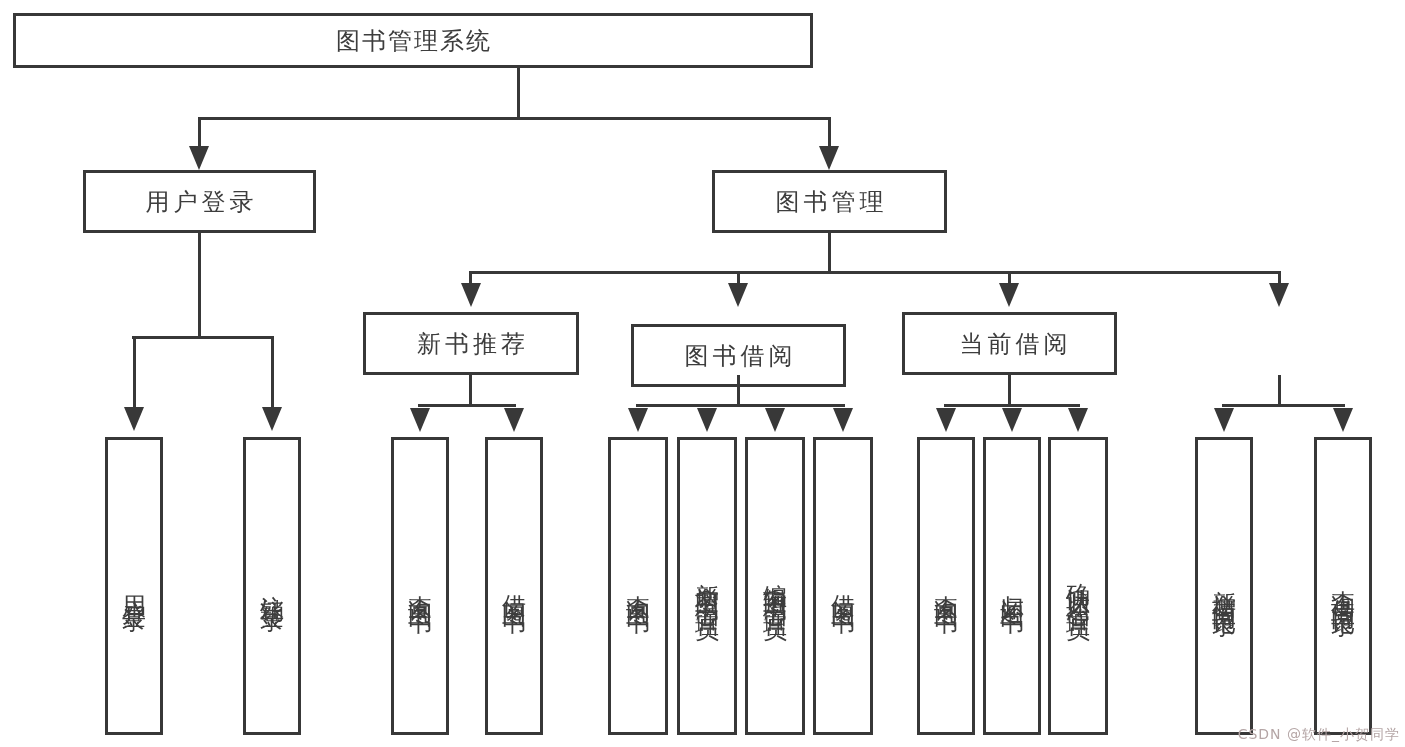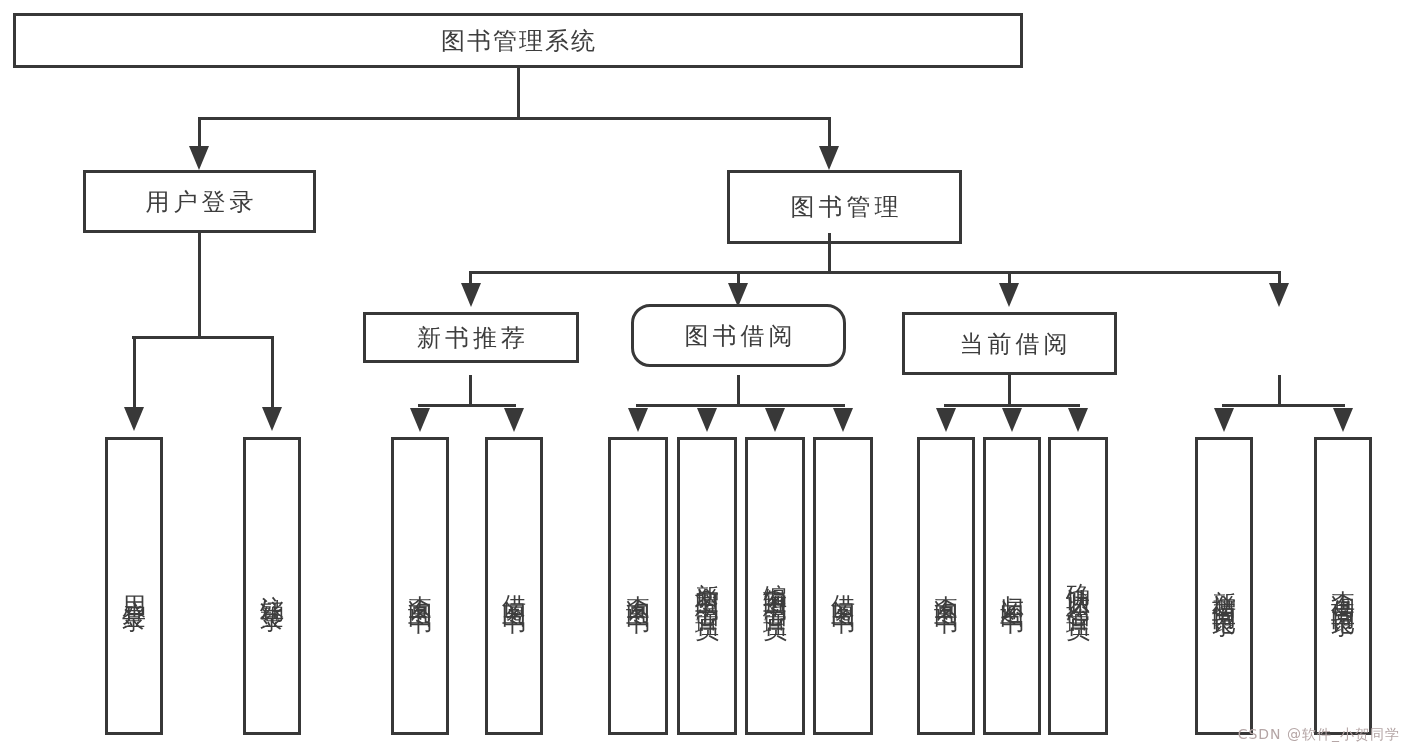--- a/index.html
+++ b/index.html
@@ -54,35 +54,35 @@
     letter-spacing:1px;
     color:#b5a6a6;
     white-space:nowrap;
   }
 </style>
 </head>
 <body>
 
 <div id="canvas">
 
-  <div class="box" style="left:13px;top:13px;width:1010px;height:55px;">
+  <div class="box" style="left:13px;top:13px;width:800px;height:55px;">
     <span class="hlabel title">图书管理系统</span>
   </div>
 
   <div class="vline" style="left:517px;top:68px;height:49px;"></div>
   <div class="hline" style="left:198px;top:117px;width:633px;"></div>
   <div class="vline" style="left:198px;top:117px;height:31px;"></div>
   <div class="vline" style="left:828px;top:117px;height:31px;"></div>
   <div class="arrow" style="left:189px;top:146px;"></div>
   <div class="arrow" style="left:819px;top:146px;"></div>
 
   <div class="box" style="left:83px;top:170px;width:233px;height:63px;">
     <span class="hlabel">用户登录</span>
   </div>
-  <div class="box" style="left:727px;top:170px;width:235px;height:74px;justify-content:center;">
+  <div class="box" style="left:712px;top:170px;width:235px;height:63px;justify-content:center;">
     <span class="hlabel">图书管理</span>
   </div>
 
   <div class="vline" style="left:198px;top:233px;height:104px;"></div>
   <div class="hline" style="left:132px;top:336px;width:142px;"></div>
   <div class="vline" style="left:133px;top:336px;height:73px;"></div>
   <div class="vline" style="left:271px;top:336px;height:73px;"></div>
   <div class="arrow" style="left:124px;top:407px;"></div>
   <div class="arrow" style="left:262px;top:407px;"></div>
 
@@ -90,24 +90,24 @@
   <div class="hline" style="left:469px;top:271px;width:812px;"></div>
   <div class="vline" style="left:469px;top:271px;height:14px;"></div>
   <div class="vline" style="left:737px;top:271px;height:14px;"></div>
   <div class="vline" style="left:1008px;top:271px;height:14px;"></div>
   <div class="vline" style="left:1278px;top:271px;height:14px;"></div>
   <div class="arrow" style="left:461px;top:283px;"></div>
   <div class="arrow" style="left:728px;top:283px;"></div>
   <div class="arrow" style="left:999px;top:283px;"></div>
   <div class="arrow" style="left:1269px;top:283px;"></div>
 
-  <div class="box" style="left:363px;top:312px;width:216px;height:51px;">
+  <div class="box" style="left:363px;top:312px;width:216px;height:63px;">
     <span class="hlabel">新书推荐</span>
   </div>
-  <div class="box" style="left:631px;top:304px;width:215px;height:63px;border-radius:19px;">
+  <div class="box" style="left:631px;top:324px;width:215px;height:63px;">
     <span class="hlabel">图书借阅</span>
   </div>
   <div class="box" style="left:902px;top:312px;width:215px;height:63px;padding-left:8px;">
     <span class="hlabel">当前借阅</span>
   </div>
 
   <div class="vline" style="left:469px;top:375px;height:31px;"></div>
   <div class="hline" style="left:418px;top:404px;width:98px;"></div>
   <div class="arrow" style="left:410px;top:408px;"></div>
   <div class="arrow" style="left:504px;top:408px;"></div>

